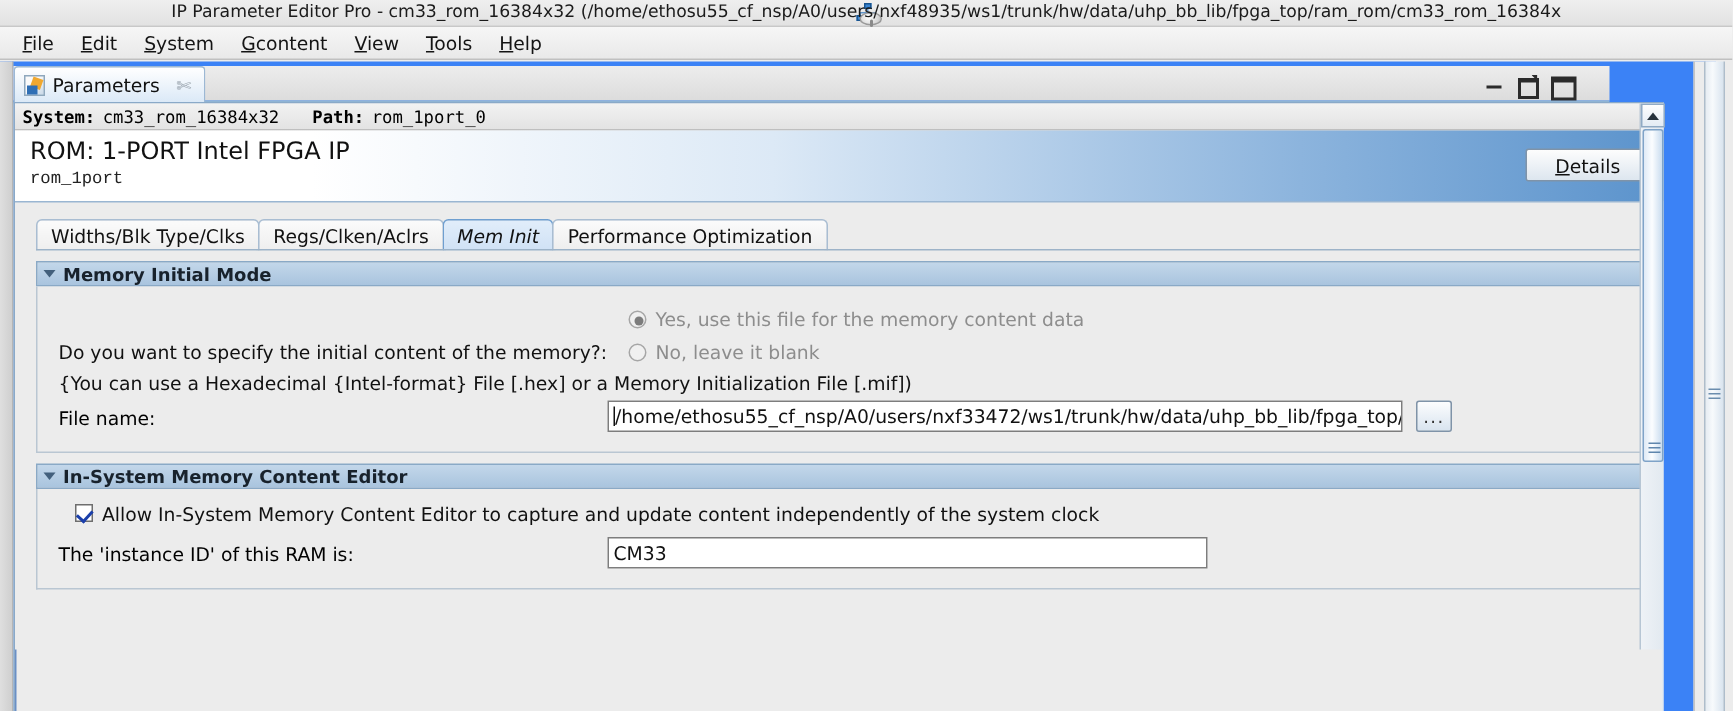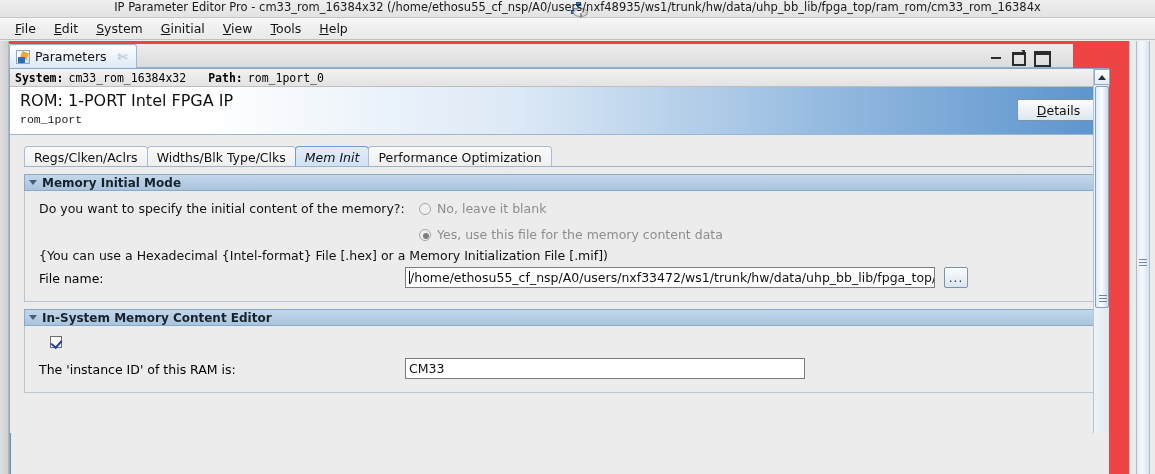--- a/index.html
+++ b/index.html
@@ -58,21 +58,21 @@
   }
   .menuitem {
     padding: 12px 9px; font-size: 12.5px; color: #141414; cursor: default;
     white-space: nowrap;
   }
   .menuitem u { text-decoration: underline; }
 
   
   .outer {
     position: absolute; left: 0; top: 41px; width: 1144px; height: 433px;
-    background: #ef4444;
+    background: #3b82f6;
   }
 
   
   .frame-left {
     position: absolute; left: 0; top: 0; width: 9px; height: 433px;
     background: linear-gradient(90deg,#dfdfdf,#cfcfcf);
     border-right: 1px solid #b5b5b5;
   }
 
   
@@ -327,21 +327,21 @@
         <div class="nd br"></div>
     </div>
     <div class="tb-round"></div>
     <div class="tb-title">IP Parameter Editor Pro - cm33_rom_16384x32 (/home/ethosu55_cf_nsp/A0/users/nxf48935/ws1/trunk/hw/data/uhp_bb_lib/fpga_top/ram_rom/cm33_rom_16384x</div>
   </div>
 
   <div class="menubar">
     <div class="menuitem"><u>F</u><span>ile</span></div>
     <div class="menuitem"><u>E</u><span>dit</span></div>
     <div class="menuitem"><u>S</u><span>ystem</span></div>
-    <div class="menuitem"><u>G</u><span>initial</span></div>
+    <div class="menuitem"><u>G</u><span>content</span></div>
     <div class="menuitem"><u>V</u><span>iew</span></div>
     <div class="menuitem"><u>T</u><span>ools</span></div>
     <div class="menuitem"><u>H</u><span>elp</span></div>
   </div>
 
   <div class="outer">
     <div class="frame-left"></div>
 
     <div class="tabstrip">
       <div class="doc-tab">
@@ -370,71 +370,72 @@
         <div class="t1">ROM: 1-PORT Intel FPGA IP</div>
         <div class="t2">rom_1port</div>
         <div class="detailsbtn">
           <u>D</u>
             <span>etails</span>
         </div>
       </div>
 
       <div class="tabrow">
         <div class="ptab">
+            <span>Widths/Blk Type/Clks</span>
+          </div>
+        <div class="ptab">
             <span>Regs/Clken/Aclrs</span>
-          </div>
-        <div class="ptab">
-            <span>Widths/Blk Type/Clks</span>
           </div>
         <div class="ptab active">
             <span>Mem Init</span>
           </div>
         <div class="ptab">
             <span>Performance Optimization</span>
           </div>
         <div class="tabline"></div>
       </div>
 
       <div class="panelbody">
 
         <div class="group">
           <div class="group-hd">
             <span class="tri"></span>
             <span>Memory Initial Mode</span>
           </div>
           <div class="group-body">
+            <div class="row" style="position:relative; margin-top:4px;">
+              <span class="lbl-q" style="visibility:hidden;">.</span>
+              <span class="radio-col">
+                <span class="radio on"></span><span class="disabled-txt">Yes, use this file for the memory content data</span>
+              </span>
+            </div>
             <div class="row" style="position:relative;">
               <span class="lbl-q">Do you want to specify the initial content of the memory?:</span>
               <span class="radio-col">
                 <span class="radio"></span><span class="disabled-txt">No, leave it blank</span>
               </span>
             </div>
-            <div class="row" style="position:relative; margin-top:4px;">
-              <span class="lbl-q" style="visibility:hidden;">.</span>
-              <span class="radio-col">
-                <span class="radio on"></span><span class="disabled-txt">Yes, use this file for the memory content data</span>
-              </span>
-            </div>
             <div class="hint">{You can use a Hexadecimal {Intel-format} File [.hex] or a Memory Initialization File [.mif])</div>
             <div class="filerow">
               <span class="lab">File name:</span>
               <div class="txtfield"><span class="caret"></span><span>/home/ethosu55_cf_nsp/A0/users/nxf33472/ws1/trunk/hw/data/uhp_bb_lib/fpga_top/ra</span></div>
               <div class="browse">...</div>
             </div>
           </div>
         </div>
 
         <div class="group">
           <div class="group-hd">
             <span class="tri"></span>
             <span>In-System Memory Content Editor</span>
           </div>
           <div class="group-body">
             <div class="chkrow">
               <span class="chk on"></span>
+              <span class="txt">Allow In-System Memory Content Editor to capture and update content independently of the system clock</span>
             </div>
             <div class="idrow">
               <span class="lab">The 'instance ID' of this RAM is:</span>
               <div class="idfield">CM33</div>
             </div>
           </div>
         </div>
 
       </div>
 

